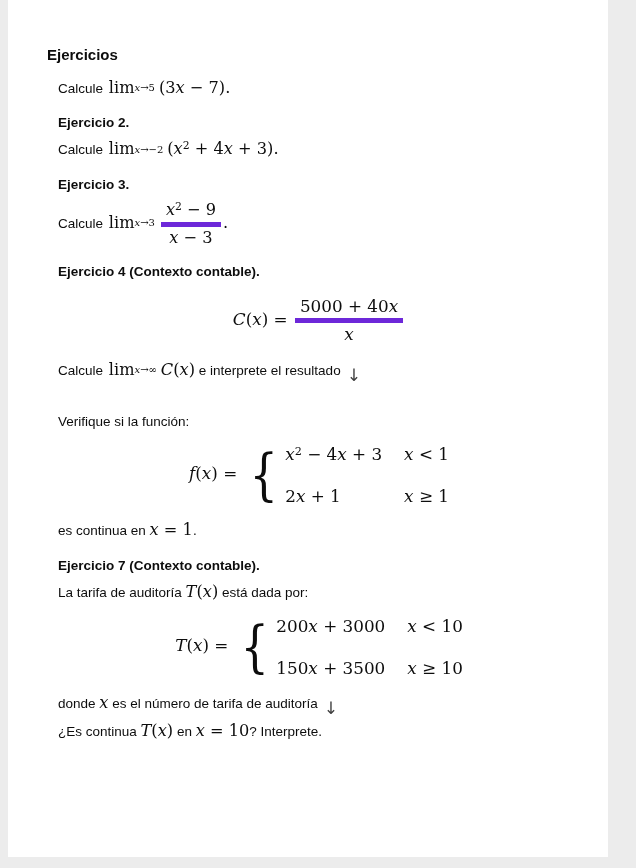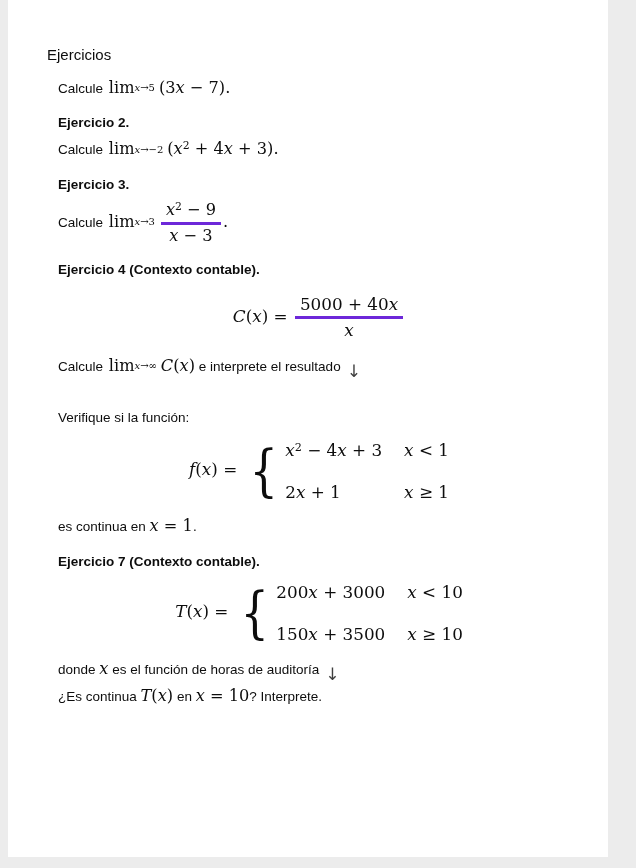--- a/index.html
+++ b/index.html
@@ -10,42 +10,42 @@
     color:#0d0d0d;
     position:relative;
     overflow:hidden;
   }
   .page {
     position:absolute; left:8px; top:0;
     width:600px; height:857px;
     background:#ffffff;
     padding:46px 28px 0 39px;
   }
-  .title { font-size:15px; font-weight:400; }
+  .title { font-size:15px; font-weight:700; }
   .ex { margin-left:11px; margin-top:15px; }
   .ex.first { margin-top:13px; }
   .ex.sec-gap { margin-top:30px; }
   .exh { font-size:13.5px; font-weight:700; line-height:1.2; }
   .line { font-size:13.5px; margin-top:6px; line-height:1.5; }
   .line.mt-sm { margin-top:10px; }
   .display { font-size:14px; text-align:center; }
   .disp-frac { margin:14px 0 10px; }
   .disp-cases { margin:12px 0 12px; }
 
   
   .math { font-family:"DejaVu Serif","Liberation Serif",serif; font-size:1.2em; }
   .it { font-style:italic; }
   .sup { font-family:"DejaVu Serif","Liberation Serif",serif; font-size:.8em; vertical-align:.45em; }
   .lim { display:inline-flex; flex-direction:row; align-items:center; margin:0 4px 0 2px; }
   .lim .limword { line-height:1.1; }
   .limsub { font-size:10px; line-height:1; margin-top:1px; white-space:nowrap; }
   .limsub .math { font-size:1em; }
   .frac { display:inline-block; vertical-align:middle; text-align:center; margin:0 2px; }
   .frac .num, .frac .den { display:block; line-height:1.4; padding:0 5px; white-space:nowrap; }
-  .frac .den { border-top:3px solid #6d28d9; }
+  .frac .den { border-top:5px solid #6d28d9; }
   .cases { display:inline-flex; align-items:center; vertical-align:middle; margin-left:3px; text-align:left; }
   .brace { display:inline-block; font-family:"DejaVu Serif",serif; font-size:56px; font-weight:400; line-height:1; transform:scaleX(.8); }
   .case-rows { display:grid; grid-template-columns:auto auto; column-gap:26px; row-gap:13px; margin-left:4px;gap:22px; }
   .case-expr, .case-cond { white-space:nowrap; }
 
   .arrow {
     position:relative; top:6px;
     display:inline-block; margin-left:6px;
     font-size:17px; color:#3f3f3f;
     font-family:"DejaVu Sans", sans-serif;
@@ -102,28 +102,29 @@
             <span class="case-cond"><span class="math it">x</span><span class="math"> &lt; 1</span></span>
             <span class="case-expr"><span class="math">2</span><span class="math it">x</span><span class="math"> + 1</span></span>
             <span class="case-cond"><span class="math it">x</span><span class="math"> ≥ 1</span></span>
           </span>
         </span></div>
     <p class="line"><span class="txt">es continua en </span><span class="math it">x</span><span class="math"> = 1</span><span class="txt">.</span></p>
   </section>
 
   <section class="ex">
     <h2 class="exh">Ejercicio 7 (Contexto contable).</h2>
+    <p class="line"><span class="txt">La tarifa de auditoría </span><span class="math it">T</span><span class="math">(</span><span class="math it">x</span><span class="math">)</span><span class="txt"> está dada por:</span></p>
     <div class="display disp-cases"><span class="math it">T</span><span class="math">(</span><span class="math it">x</span><span class="math">) = </span><span class="cases">
           <span class="brace">{</span>
           <span class="case-rows">
             <span class="case-expr"><span class="math">200</span><span class="math it">x</span><span class="math"> + 3000</span></span>
             <span class="case-cond"><span class="math it">x</span><span class="math"> &lt; 10</span></span>
             <span class="case-expr"><span class="math">150</span><span class="math it">x</span><span class="math"> + 3500</span></span>
             <span class="case-cond"><span class="math it">x</span><span class="math"> ≥ 10</span></span>
           </span>
         </span></div>
     <p class="line mt-sm">
-      <span><span class="txt">donde </span><span class="math it">x</span><span class="txt"> es el función de horas de auditoría</span></span><span class="arrow">↓</span>
+      <span><span class="txt">donde </span><span class="math it">x</span><span class="txt"> es el número de tarifa de auditoría</span></span><span class="arrow">↓</span>
     </p>
     <p class="line" style="margin-top:3px"><span class="txt">¿Es continua </span><span class="math it">T</span><span class="math">(</span><span class="math it">x</span><span class="math">)</span><span class="txt"> en </span><span class="math it">x</span><span class="math"> = 10</span><span class="txt">? Interprete.</span></p>
   </section>
 
 </div>
 
 </body></html>

